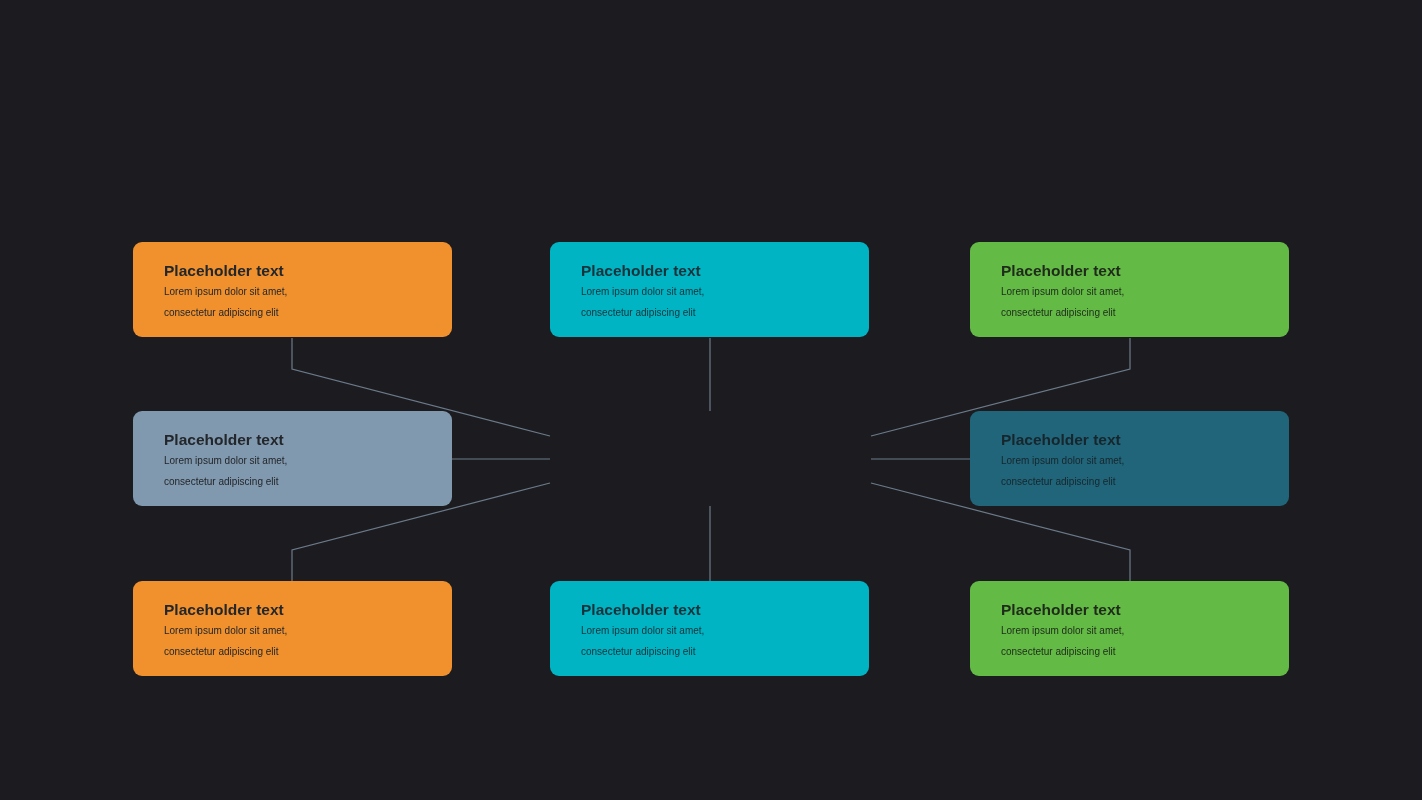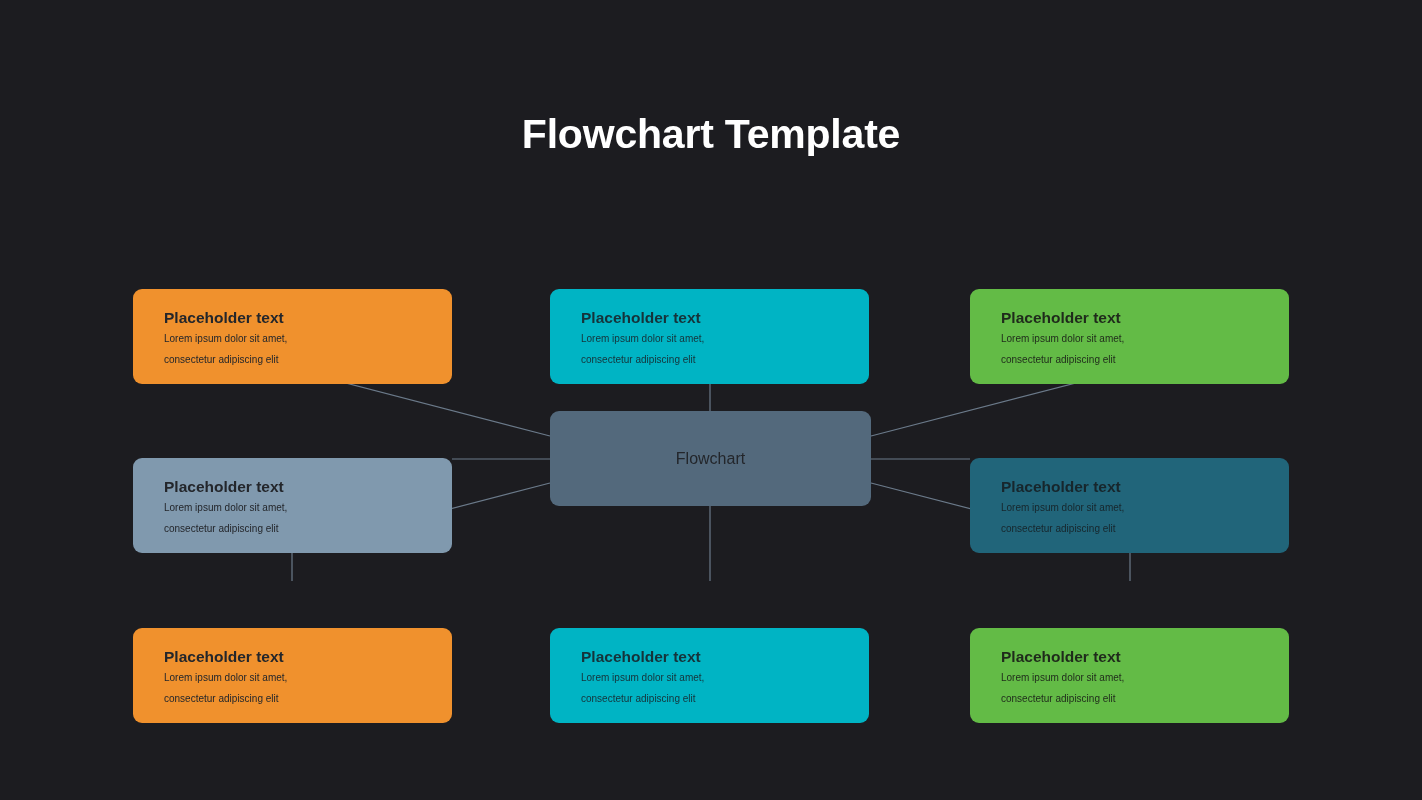--- a/index.html
+++ b/index.html
@@ -58,21 +58,20 @@
   }
   .node .node-body {
     font-size: 10px;
     font-weight: normal;
     line-height: 21px;
   }
   .leaf {
     width: 319px;
     height: 95px;
     padding: 18px 0 6px 31px;
-    margin-top: 47px;
   }
   .center-node {
     width: 321px;
     height: 95px;
     display: flex;
     align-items: center;
     justify-content: center;
   }
   .center-node .node-title {
     font-size: 16px;
@@ -86,21 +85,20 @@
   
   .row-top    { top: 242px; }
   .row-mid    { top: 411px; }
   .row-bottom { top: 581px; }
 </style>
 </head>
 <body style="background: rgb(28, 28, 32);">
 
 <div id="stage" style="background: rgb(28, 28, 32);">
 
-  <div id="page-title" style="color: rgb(255, 255, 255);">Flowchart Template</div>
 
   <svg id="connectors" viewBox="0 0 1422 800" width="1422" height="800">
     <g stroke="#6b7a8a" stroke-width="1.2" fill="none" shape-rendering="geometricPrecision">
 
       <path d="M 292,338 L 292,369 L 550,436" stroke="#6b7a8a"></path>
 
       <path d="M 710,338 L 710,411" stroke="#6b7a8a"></path>
 
       <path d="M 1130,338 L 1130,369 L 871,436" stroke="#6b7a8a"></path>
 
@@ -133,23 +131,20 @@
     <div class="node-body">Lorem ipsum dolor sit amet,</div>
     <div class="node-body">consectetur adipiscing elit</div>
   </div>
 
   <div class="node leaf col-left row-mid" style="background: rgb(128, 153, 174); color: rgb(35, 38, 43);">
     <div class="node-title">Placeholder text</div>
     <div class="node-body">Lorem ipsum dolor sit amet,</div>
     <div class="node-body">consectetur adipiscing elit</div>
   </div>
 
-  <div class="node center-node col-mid row-mid" style="background: rgb(83, 105, 124); color: rgb(35, 38, 43);">
-    <div class="node-title">Flowchart</div>
-  </div>
 
   <div class="node leaf col-right row-mid" style="background: rgb(33, 101, 122); color: rgb(23, 38, 44);">
     <div class="node-title">Placeholder text</div>
     <div class="node-body">Lorem ipsum dolor sit amet,</div>
     <div class="node-body">consectetur adipiscing elit</div>
   </div>
 
   <div class="node leaf col-left row-bottom" style="background: rgb(240, 145, 45); color: rgb(35, 38, 43);">
     <div class="node-title">Placeholder text</div>
     <div class="node-body">Lorem ipsum dolor sit amet,</div>

